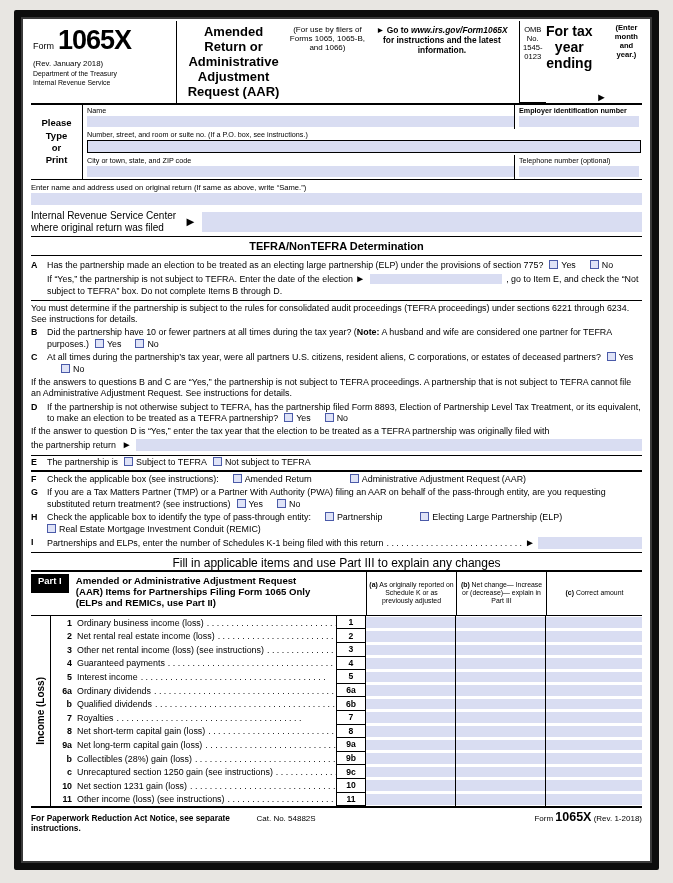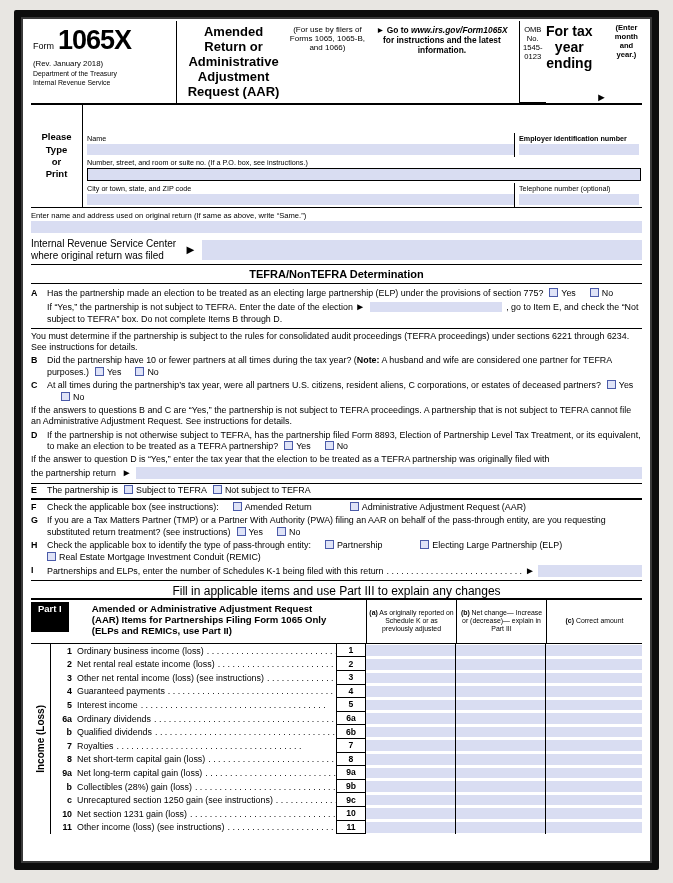--- a/index.html
+++ b/index.html
@@ -34,21 +34,21 @@
   .h-tax { font-size: 14px; font-weight: bold; padding-top: 2px; }
   .h-taxrow { display: flex; align-items: flex-end; padding: 2px 3px 0 3px; }
   .h-taxrow .arrow { font-size: 11px; margin-right: 1px; }
   .h-taxinput { flex: 1; height: 11px; border-bottom: 1px dashed #444; }
   .h-hint { font-size: 7.6px; font-weight: bold; padding: 2px 0 1px; }
 
   
   .addr { display: flex; border-bottom: 1px solid #000; }
   .addr-side { width: 52px; border-right: 1px solid #000; display: flex; flex-direction: column;
                justify-content: center; align-items: center; font-weight: bold; font-size: 9.5px; line-height: 1.3; }
-  .addr-main { flex: 1; margin-top: 28px; }
+  .addr-main { flex: 1; }
   .frow { display: flex; }
   .fcell { flex: 1; padding: 1px 0 2px 4px; }
   .fcell-r { width: 128px; border-left: 1px solid #000; padding: 1px 3px 2px 4px; }
   .flabel { font-size: 7.2px; margin-bottom: 1px; }
   .finput { height: 11px; }
   .street-input { height: 13px; border: 1.5px solid #000; margin-right: 1px; }
 
   .orig { padding: 3px 0 0 0; }
   .orig .flabel { font-size: 7.6px; }
   .orig .finput { height: 12px; }
@@ -82,21 +82,21 @@
   .i-input { width: 104px; height: 12px; flex: none; }
   .i-flex .arrow { margin: 0 3px; }
 
   .banner { text-align: center; font-weight: normal; font-size: 12px; padding: 3px 0 0; }
 
   
   .part1 { border-top: 2px solid #000; }
   .p1-header { display: flex; border-bottom: 1px solid #000; min-height: 44px; }
   .p1-titlecell { width: 335px; display: flex; padding: 2px 2px 2px 0; }
   .p1-label { background: #000; color: #fff; font-weight: bold; font-size: 9.5px;
-              padding: 1px 7px 2px; height: 30px; flex: none; margin-right: 23px; }
+              padding: 1px 7px 2px; height: 19px; flex: none; margin-right: 7px; }
   .p1-titletext { font-weight: bold; font-size: 9.6px; line-height: 1.18; padding-top: 1px; }
   .p1-colhead { border-left: 1px solid #000; font-size: 6.9px; line-height: 1.2; text-align: center;
                 display: flex; flex-direction: column; justify-content: center; padding: 2px 2px; }
   .p1-colhead b { font-weight: bold; }
   .w-a { width: 90px; } .w-b { width: 90px; } .w-c { flex: 1; }
   .p1-body { position: relative; padding-left: 20px; }
   .p1-sidecol { position: absolute; left: 0; top: 0; bottom: 0; width: 20px; border-right: 1px solid #000;
                 display: flex; align-items: center; justify-content: center; }
   .p1-sidecol span { writing-mode: vertical-rl; transform: rotate(180deg); font-weight: bold; font-size: 10px; }
   .p1-row { display: flex; height: 13.6px; align-items: center; }
@@ -530,14 +530,19 @@
             <div class="fill"></div>
           </div>
         <div class="p1-cell cc">
             <div class="fill"></div>
           </div>
       </div>
 
     </div>
   </div>
 
+  <div class="footer">
+    <div class="f-notice">For Paperwork Reduction Act Notice, see separate instructions.</div>
+    <div class="f-cat">Cat. No. 54882S</div>
+    <div class="f-form"><span>Form </span><span class="f-formnum">1065X</span><span> (Rev. 1-2018)</span></div>
+  </div>
 
 </div>
 
 </body></html>

